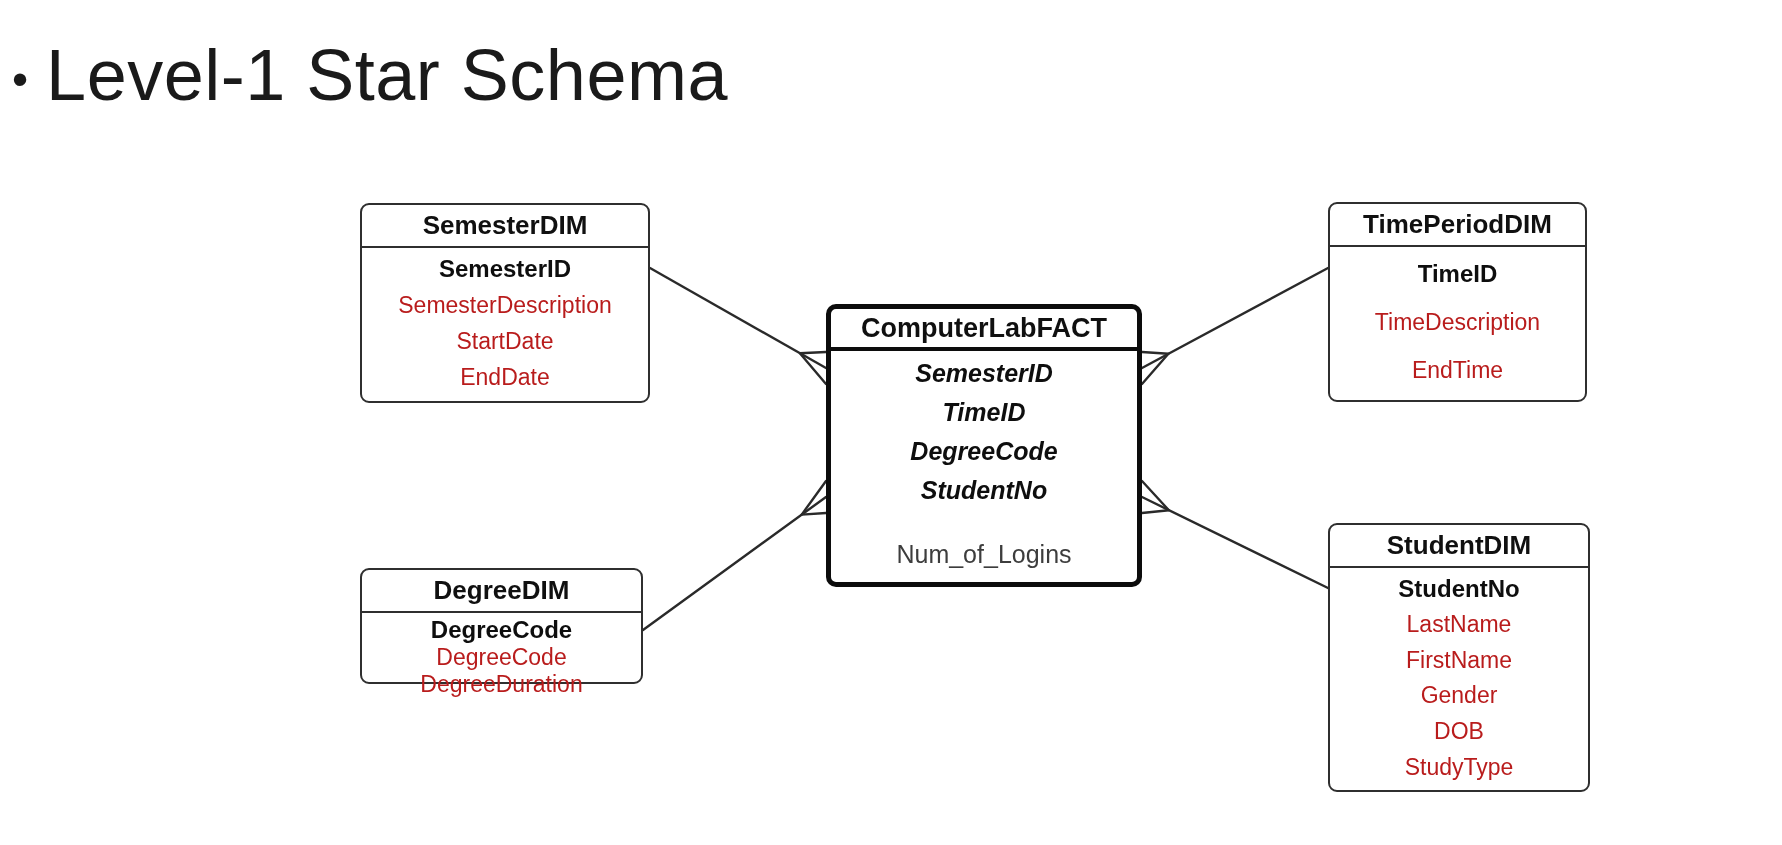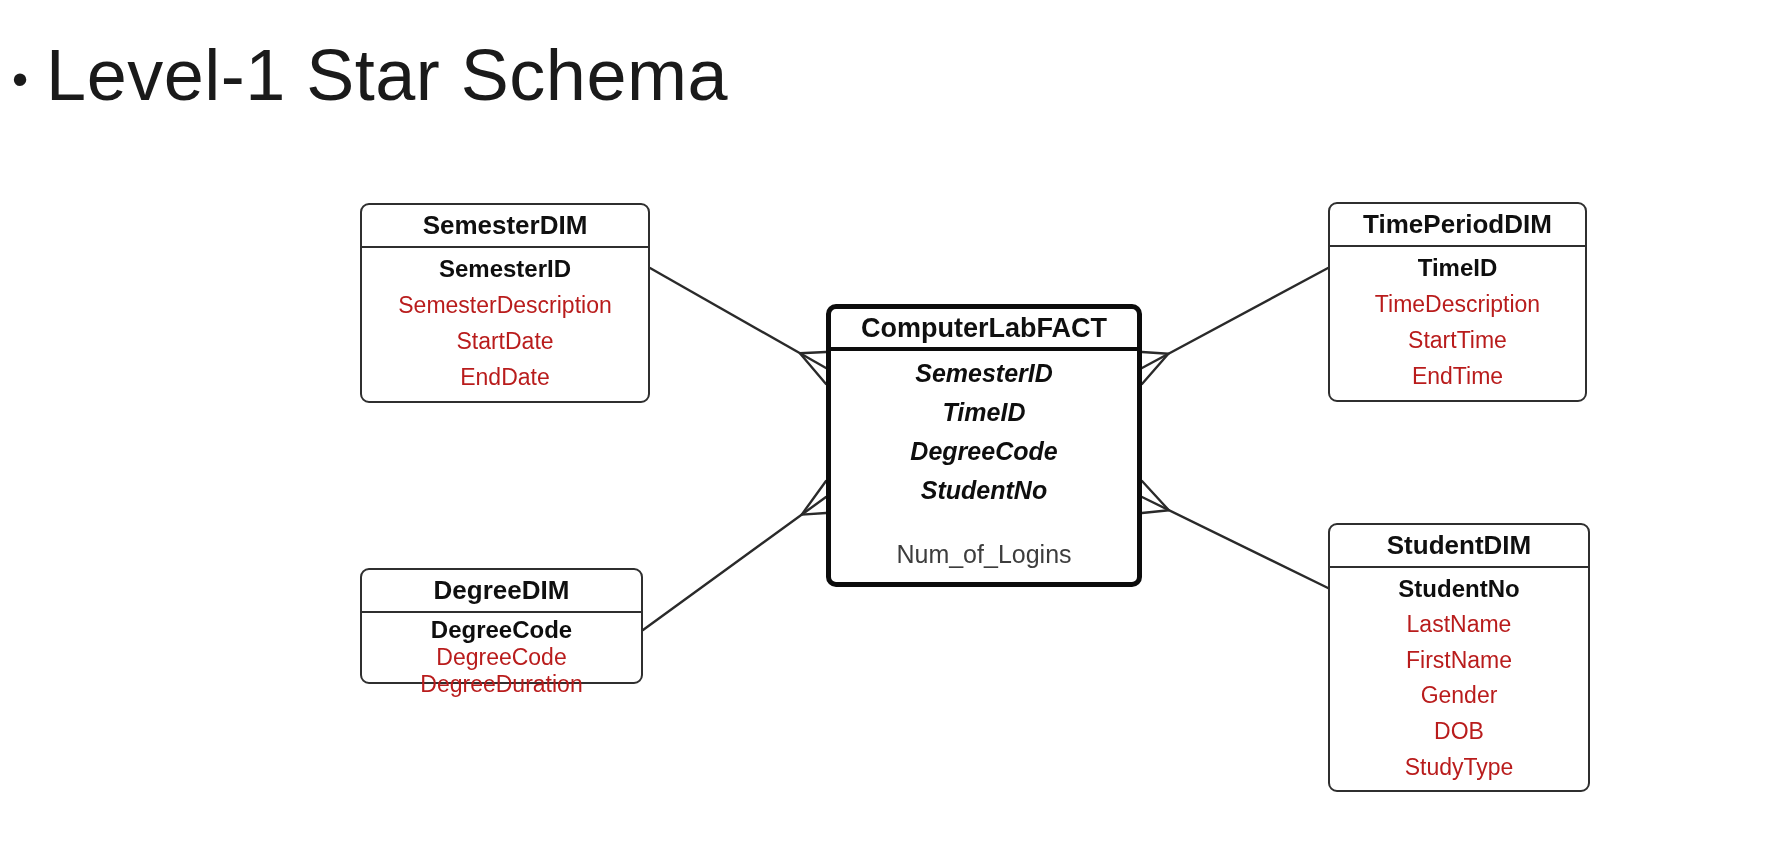--- a/index.html
+++ b/index.html
@@ -164,21 +164,20 @@
       <div class="row">StartDate</div>
       <div class="row">EndDate</div>
     </div>
   </div>
 
   <div id="tbl-timeperiod" class="tbl">
     <div class="hd">TimePeriodDIM</div>
     <div class="bd">
       <div class="row key">TimeID</div>
       <div class="row">TimeDescription</div>
-      <div class="row">StartTime</div>
       <div class="row">EndTime</div>
     </div>
   </div>
 
   <div id="tbl-degree" class="tbl">
     <div class="hd">DegreeDIM</div>
     <div class="bd">
       <div class="row key">DegreeCode</div>
       <div class="row">DegreeCode</div>
       <div class="row">DegreeDuration</div>

